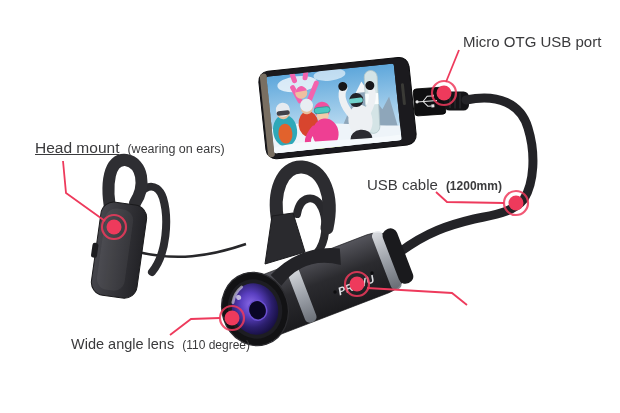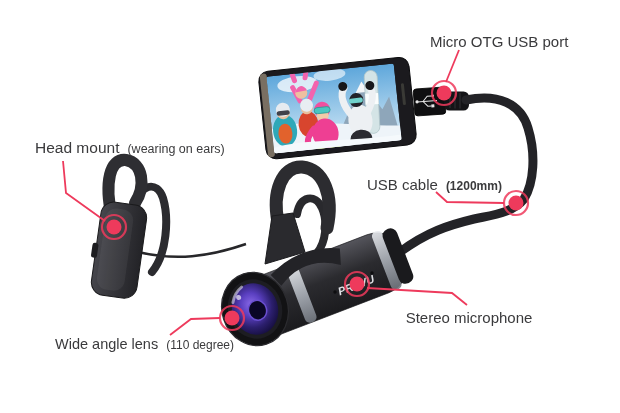--- a/index.html
+++ b/index.html
@@ -2,27 +2,27 @@
 <html style="--accent: #ee3a5c; --text: #3a3a3c;"><head>
 <meta charset="utf-8">
 <style>
   html,body{margin:0;padding:0;}
   body{font-family:"Liberation Sans", sans-serif; background:#ffffff;}
   .stage{position:relative;width:620px;height:413px;background:#ffffff;overflow:hidden;}
   .stage svg{position:absolute;left:0;top:0;}
   .lbl{position:absolute;color:var(--text,#3a3a3c);white-space:nowrap;}
   .lbl .main{font-size:15px;}
   .lbl .sub{font-size:12.5px;padding-left:8px;}
-  .lbl-otg{left:430px;top:33px;font-size:15px;}
+  .lbl-otg{left:463px;top:33px;font-size:15px;}
   .lbl-head{left:35px;top:139px;}
-  .lbl-head .main{font-size:15.5px;}
+  .lbl-head .main{font-size:15.5px;text-decoration:underline;}
   .lbl-usb{left:367px;top:176px;}
   .lbl-usb .main{font-size:15px;}
   .lbl-usb .sub{font-size:12px;font-weight:bold;}
-  .lbl-lens{left:55px;top:335px;}
+  .lbl-lens{left:71px;top:335px;}
   .lbl-lens .main{font-size:14.5px;}
   .lbl-lens .sub{font-size:12px;}
   .lbl-mic{left:398px;top:309px;width:142px;text-align:center;white-space:normal;}
   .lbl-mic .main{font-size:15px;display:block;}
   .lbl-mic .sub{font-size:13px;display:block;margin-top:1px;}
   .leader{fill:none;stroke:var(--accent,#ee3a5c);stroke-width:1.8;}
   .marker-dot{fill:var(--accent,#ee3a5c);}
   .marker-ring{fill:none;stroke:var(--accent,#ee3a5c);stroke-width:2.2;opacity:.85;}
 </style>
 </head>
@@ -199,15 +199,14 @@
   <div class="lbl lbl-head">
     <span class="main">Head mount</span><span class="sub">(wearing on ears)</span>
   </div>
   <div class="lbl lbl-usb">
     <span class="main">USB cable</span><span class="sub">(1200mm)</span>
   </div>
   <div class="lbl lbl-lens">
     <span class="main">Wide angle lens</span><span class="sub">(110 degree)</span>
   </div>
   <div class="lbl lbl-mic">
-    <span class="main">Stereo microphone</span>
   </div>
 </div>
 
 </body></html>

